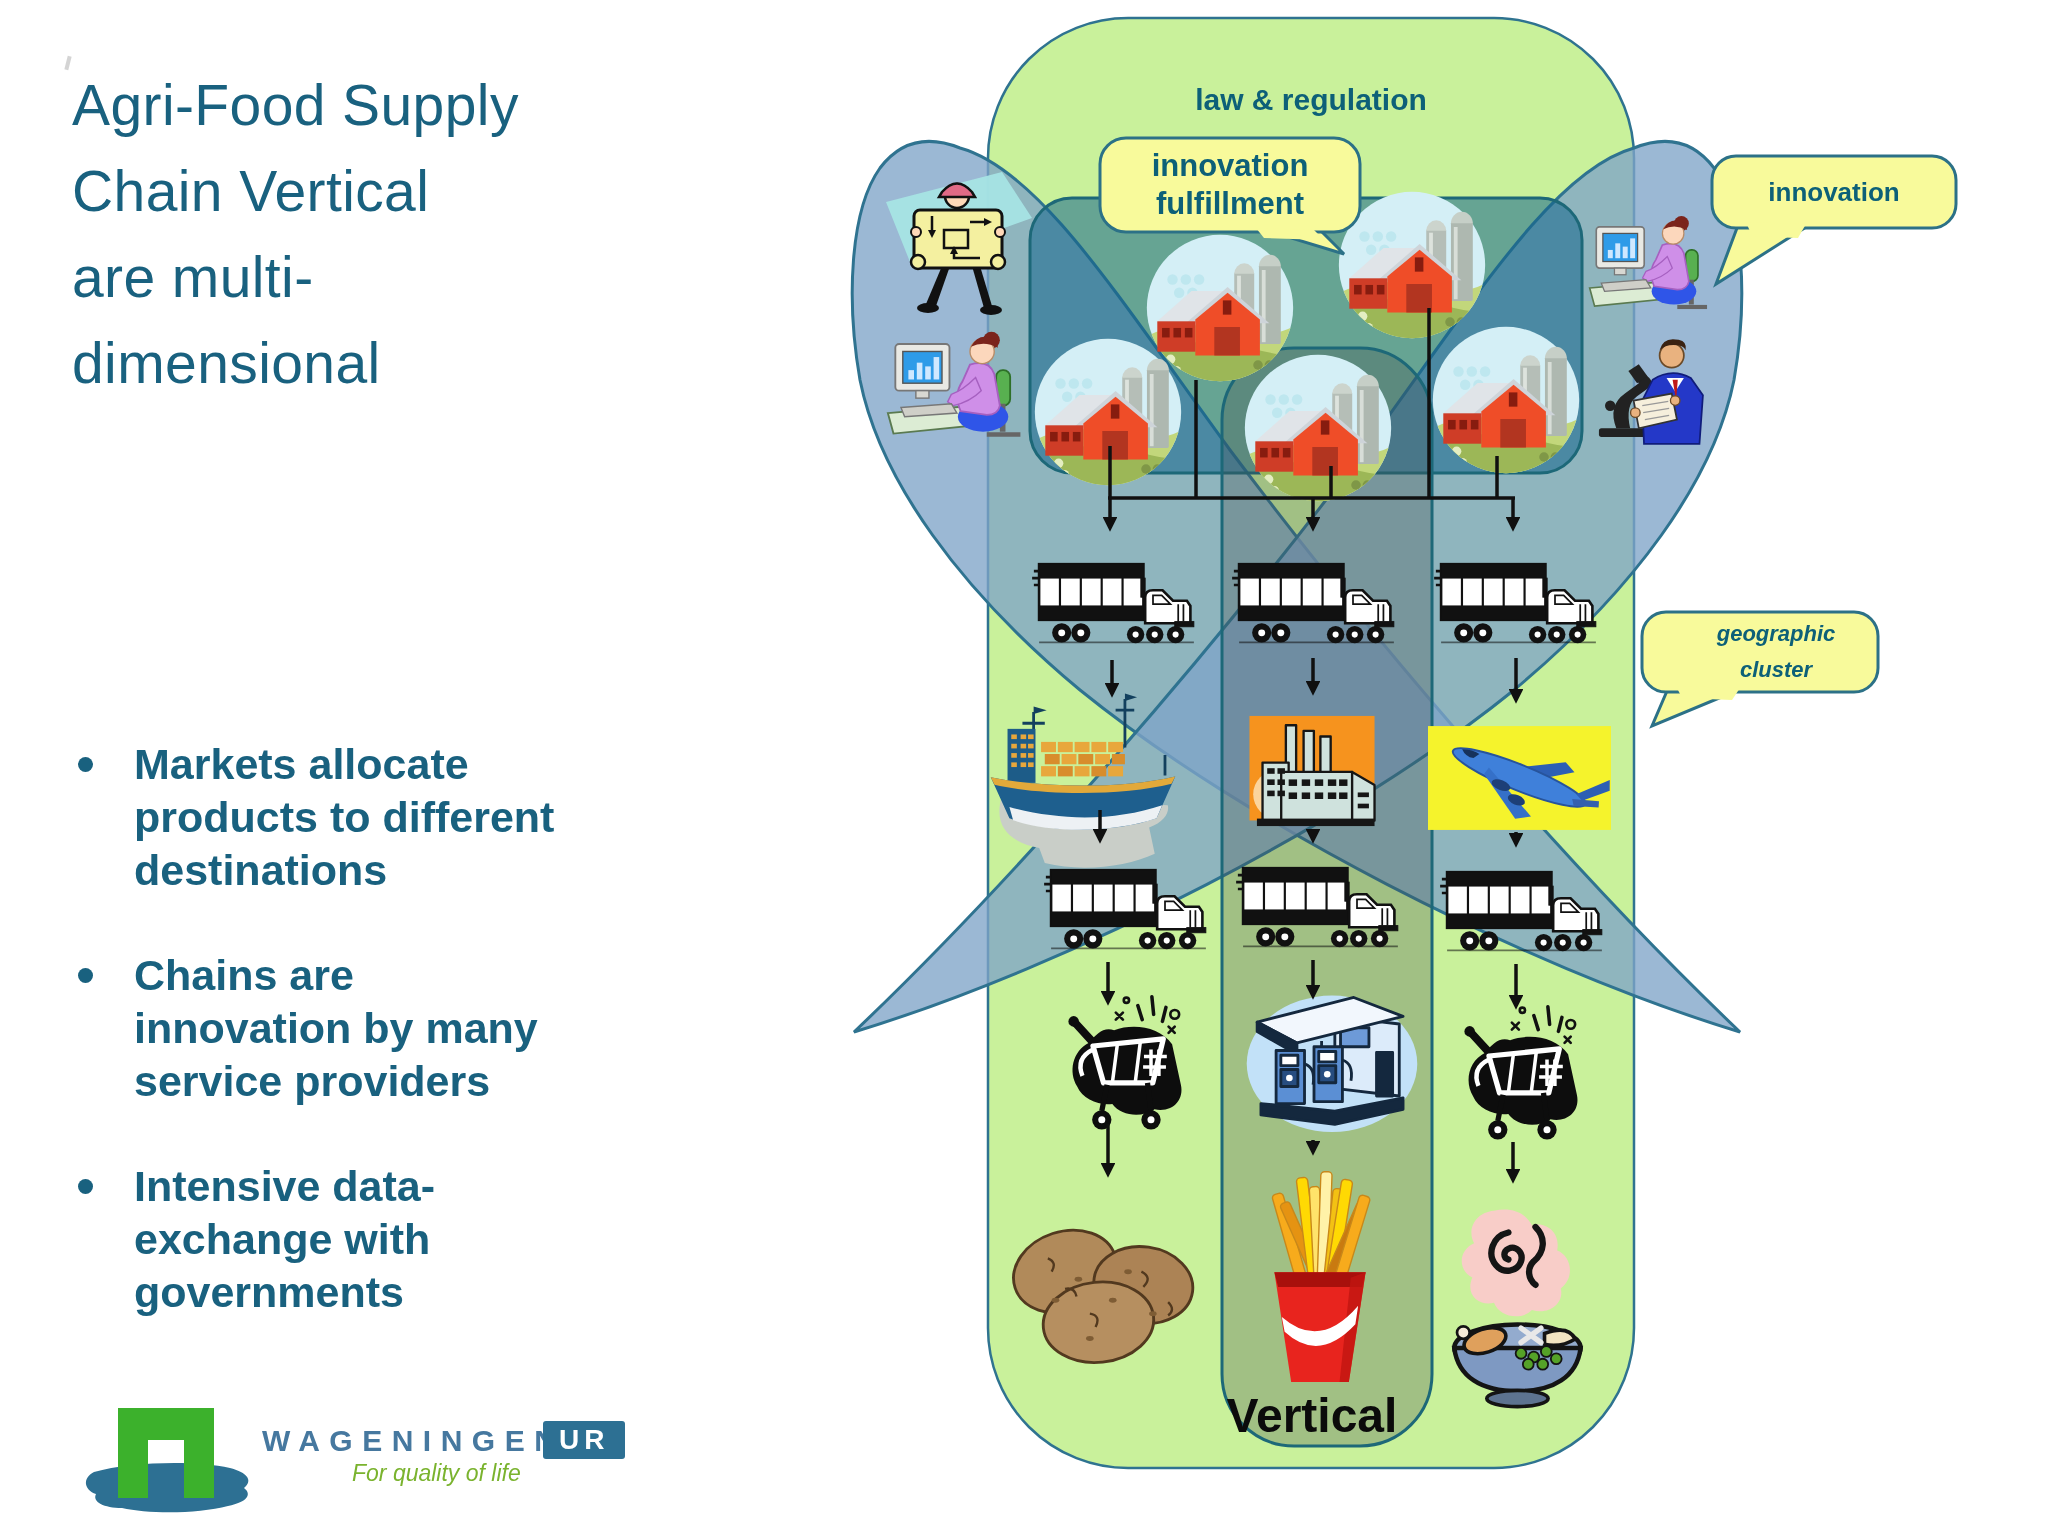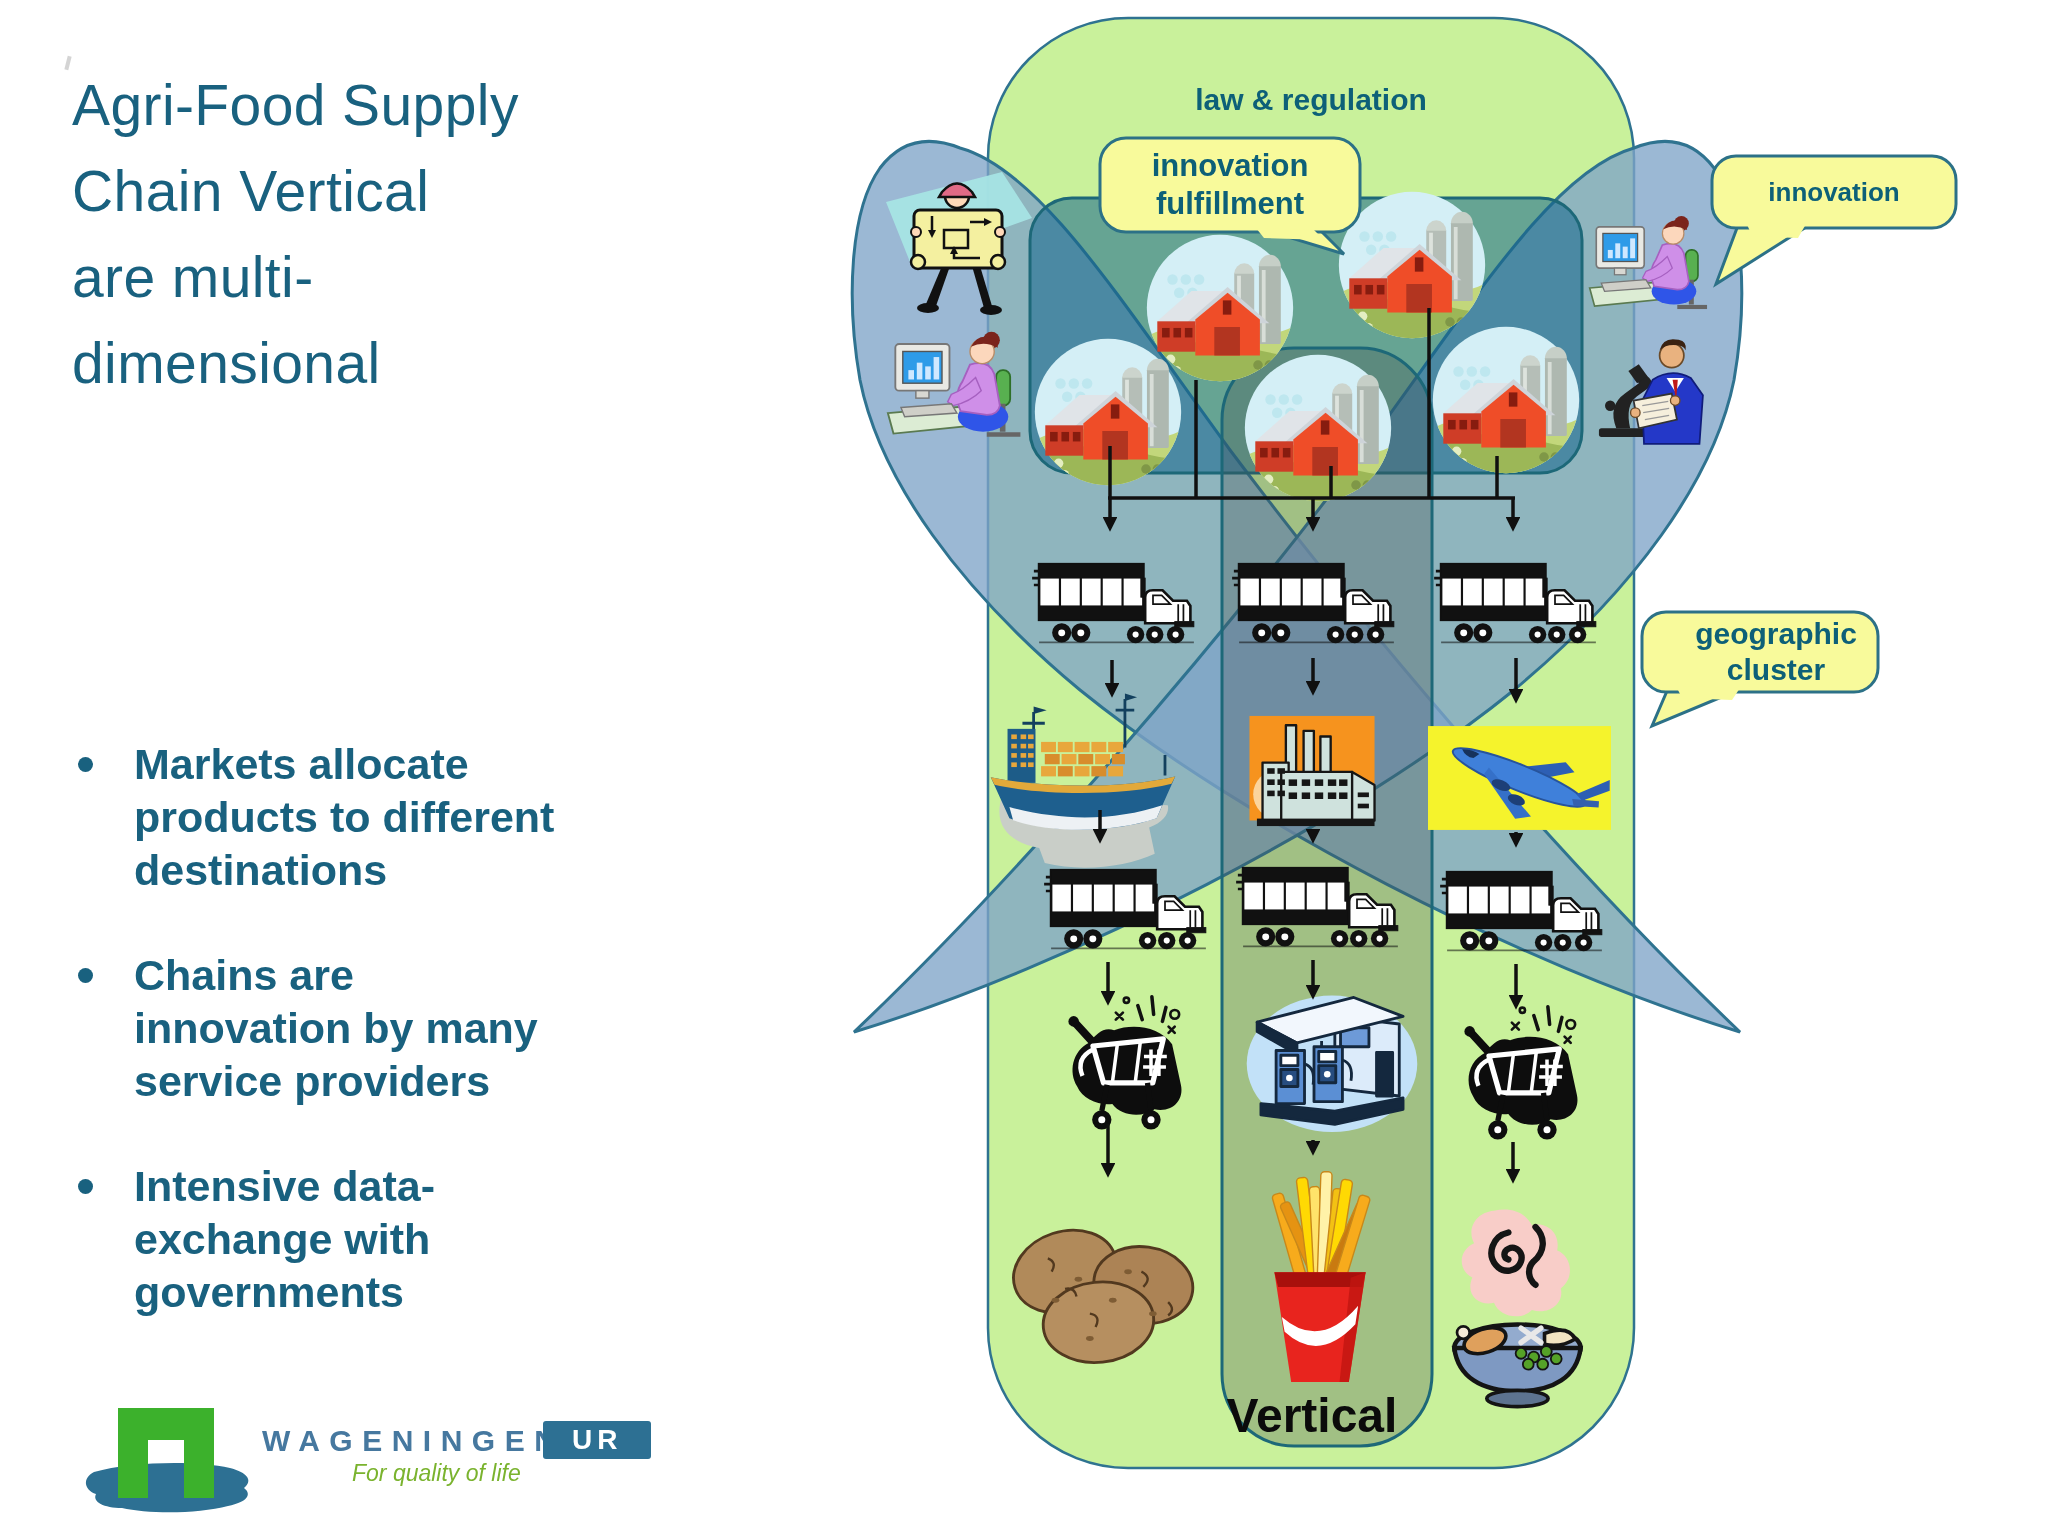--- a/index.html
+++ b/index.html
@@ -13,32 +13,32 @@
          transform:rotate(14deg);opacity:.8;}
   .bullets{position:absolute;left:72px;top:738px;width:560px;margin:0;padding:0;list-style:none;
            color:#19617f;font-size:43px;line-height:53px;}
   .bullets li{position:relative;padding-left:62px;margin-bottom:52px;}
   .bullets .dot{position:absolute;left:6px;top:19px;width:15px;height:15px;border-radius:50%;
                 background:#19617f;}
   .btext{white-space:pre-line;font-weight:bold;}
   
   .logo-word{position:absolute;left:262px;top:1424px;font-size:30px;font-weight:600;
              letter-spacing:9.5px;color:#46789f;}
-  .logo-ur{position:absolute;left:543px;top:1421px;height:38px;line-height:38px;padding:0 29px;
+  .logo-ur{position:absolute;left:543px;top:1421px;height:38px;line-height:38px;padding:0 16px;
            background:#2d7093;color:#fff;font-size:28px;font-weight:700;letter-spacing:5px;
            border-radius:3px;}
   .logo-tag{position:absolute;left:352px;top:1460px;font-size:23px;font-style:italic;
             color:#7ab32e;}
   
   .dlabel{position:absolute;font-weight:700;color:#0d6078;text-align:center;
           white-space:pre-line;display:flex;align-items:center;justify-content:center;}
   .law{left:1004px;top:78px;width:614px;height:44px;font-size:30px;}
   .b1{left:1100px;top:138px;width:260px;height:94px;font-size:31px;line-height:38px;}
   .b2{left:1712px;top:156px;width:244px;height:72px;font-size:26px;}
-  .b3{left:1642px;top:612px;width:268px;height:80px;font-size:30px;line-height:36px;}
+  .b3{left:1642px;top:612px;width:268px;height:80px;font-size:22px;line-height:36px;font-style:italic;}
   .vert{left:1232px;top:1392px;width:160px;height:46px;font-size:48px;color:#0b0b0b;}
   .ic{position:absolute;}
   svg{display:block;}
 </style>
 </head>
 <body>
 
 <div class="stage">
 
   <svg width="0" height="0" style="position:absolute" aria-hidden="true">

